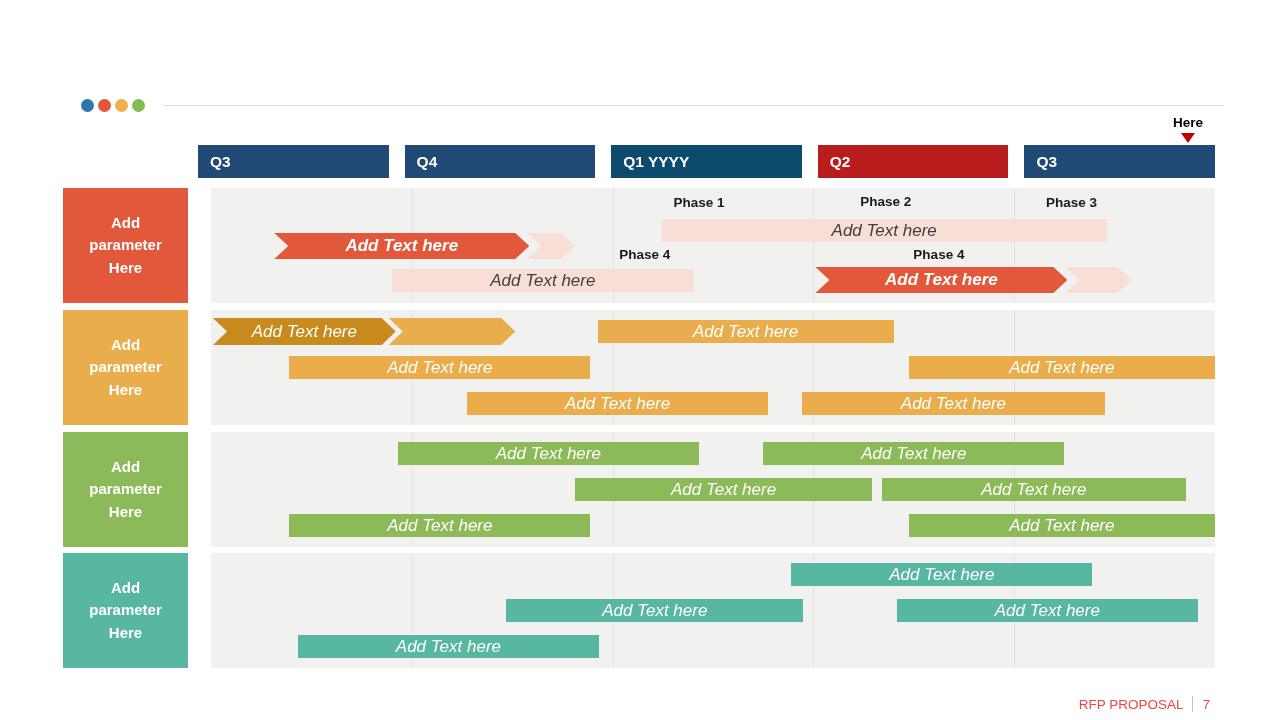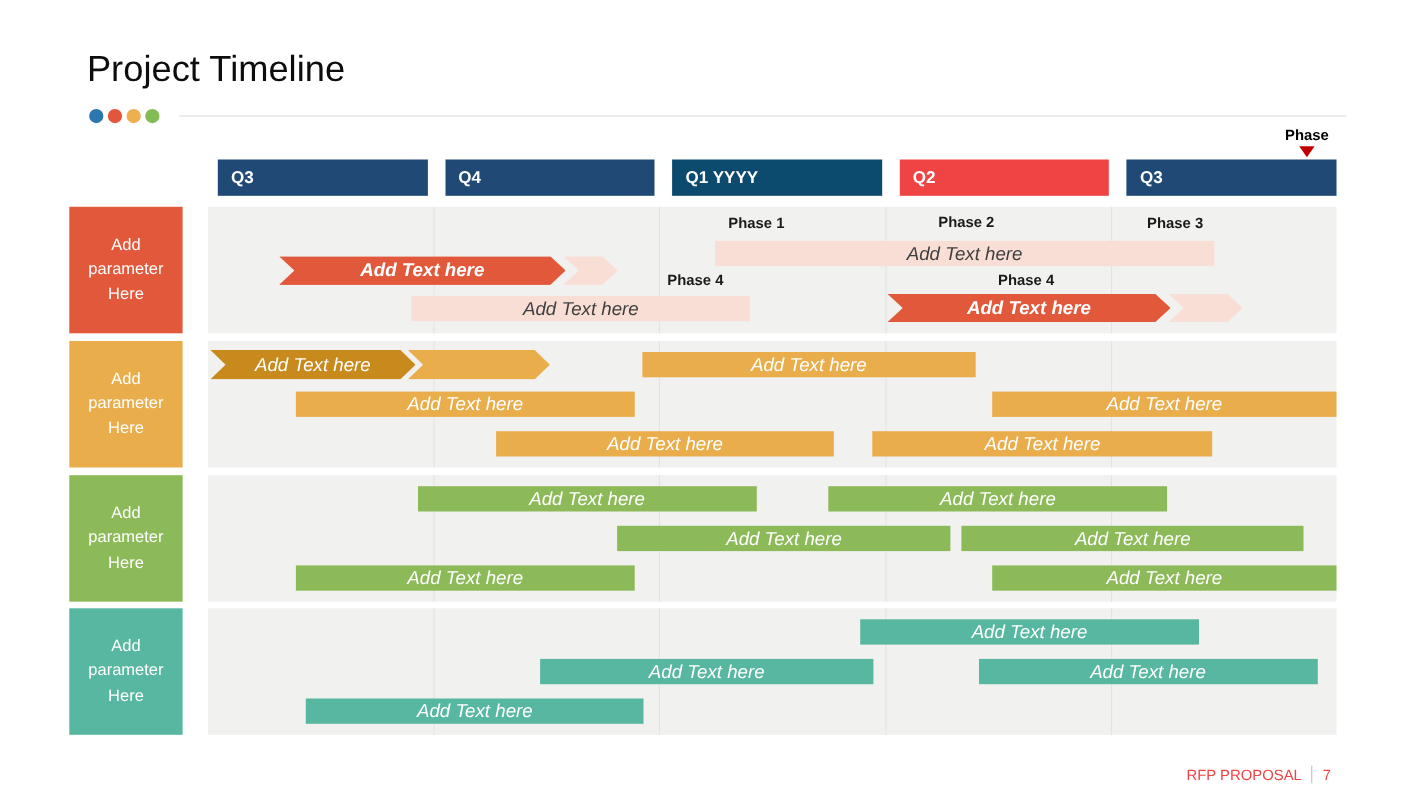--- a/index.html
+++ b/index.html
@@ -20,59 +20,58 @@
   .today-tri { width:0; height:0; margin:2px auto 0;
            border-left:7px solid transparent; border-right:7px solid transparent;
            border-top:10px solid #C00000; }
 
   .header-row { position:absolute; left:198px; top:145px; width:1017px; height:33px;
            display:flex; gap:16px; }
   .qcell { flex:1; background:#204A75; color:#ffffff; font-weight:bold; font-size:15.5px;
            display:flex; align-items:center; padding-left:12px; box-sizing:border-box; }
 
   .lane-row { position:absolute; left:63px; width:1152px; height:115px; display:flex; }
-  .lane-label { width:103px; box-sizing:border-box; padding:0 18px; color:#fff;
-           font-weight:normal; font-size:15px; line-height:1.5; text-align:center;
+  .lane-label { width:125px; box-sizing:border-box; padding:0 18px; color:#fff;
+           font-weight:bold; font-size:15px; line-height:1.5; text-align:center;
            display:flex; align-items:center; justify-content:center; }
   .lane-track { position:relative; flex:1; margin-left:23px; background:#F1F1F0; }
   .gridline { position:absolute; top:0; bottom:0; width:1px; background:#E3E3E2; }
 
   .bar { position:absolute; display:flex; align-items:center; justify-content:center;
          font-size:17px; white-space:nowrap; overflow:hidden; box-sizing:border-box;font-style:italic; }
   .bar.arrow { clip-path: polygon(0 0, calc(100% - 14px) 0, 100% 50%, calc(100% - 14px) 100%, 0 100%, 14px 50%); }
   .phase-label { position:absolute; transform:translateX(-50%); font-size:13.5px;
          font-weight:bold; color:#1a1a1a; white-space:nowrap; }
 
   .footer { position:absolute; right:70px; top:696px; display:flex; align-items:center;
          gap:9px; font-size:13.5px; color:#ef4444; }
   .fdiv { width:1px; height:16px; background:#BFBFBF; }
 </style>
 </head>
 <body>
 
 <div class="slide">
-  <div class="title">Project Timeline</div>
   <div class="dots">
       <div class="dot" style="background: rgb(46, 119, 174);"></div>
       <div class="dot" style="background: rgb(226, 86, 59);"></div>
       <div class="dot" style="background: rgb(237, 176, 76);"></div>
       <div class="dot" style="background: rgb(131, 187, 85);"></div>
     </div>
   <div class="rule"></div>
 
   <div class="today" style="left: 1188.05px;">
-    <span>Phase</span>
+    <span>Here</span>
     <div class="today-tri"></div>
   </div>
 
   <div class="header-row">
       <div class="qcell" style="background: rgb(32, 74, 117);">Q3</div>
       <div class="qcell" style="background: rgb(32, 74, 117);">Q4</div>
       <div class="qcell" style="background: #0c4a6e;">Q1 YYYY</div>
-      <div class="qcell" style="background: #ef4444;">Q2</div>
+      <div class="qcell" style="background: #b91c1c;">Q2</div>
       <div class="qcell" style="background: rgb(32, 74, 117);">Q3</div>
     </div>
   <div id="lanes-host">
       <div class="lane-row" style="top: 188px;">
         <div class="lane-label" style="background: rgb(226, 88, 59);">Add parameter Here</div>
         <div class="lane-track" style="background: rgb(241, 241, 240);">
           <div class="gridline" style="left: 20%; background: rgb(227, 227, 226);"></div>
           <div class="gridline" style="left: 40%; background: rgb(227, 227, 226);"></div>
           <div class="gridline" style="left: 60%; background: rgb(227, 227, 226);"></div>
           <div class="gridline" style="left: 80%; background: rgb(227, 227, 226);"></div>

